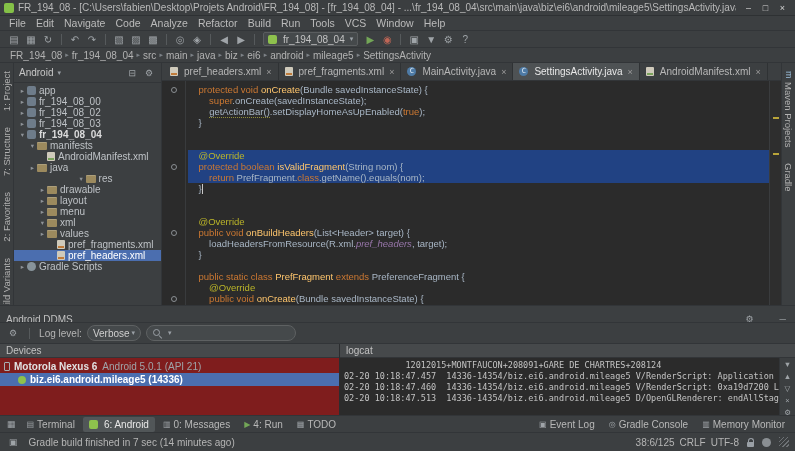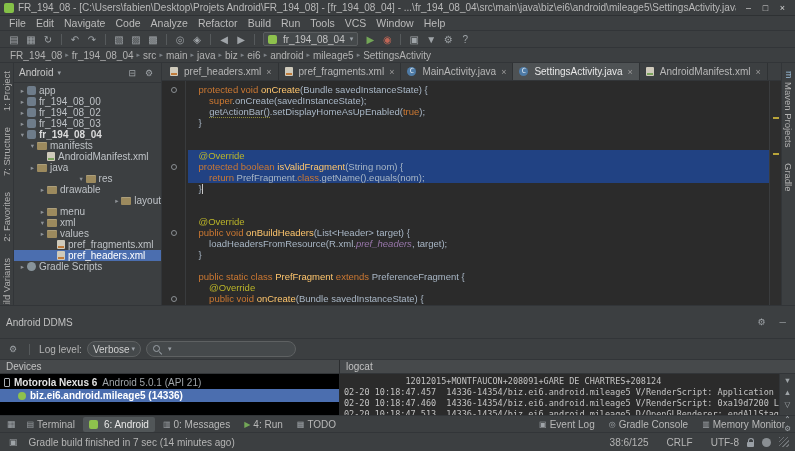--- a/index.html
+++ b/index.html
@@ -72,35 +72,35 @@
 .seg-kw{color:#cc7832}
 .seg-ann{color:#bbb529}
 .seg-decl{color:#ffc66d}
 .seg-field{color:#9876aa;font-style:italic}
 .seg-warn{border-bottom:1px dotted #8f8d3b}
 .caret{display:inline-block;width:1px;height:10px;background:#c8c8c8;vertical-align:middle}
 .scrollcol{width:12px;flex:none;background:#2e2e2e;border-left:1px solid #3a3c3e;position:relative}
 .stripe-mark{position:absolute;right:2px;width:6px;height:2px;background:#b9a439}
 
 .ddms{height:110px;flex:none;display:flex;flex-direction:column;border-top:1px solid #323538;background:#3c3f41}
-.ddms-title{height:14px;flex:none;display:flex;align-items:center;padding:16px 6px;font-size:10px;color:#c0c0c0;gap:8px}
+.ddms-title{height:14px;flex:none;display:flex;padding:8px 6px;font-size:10px;color:#c0c0c0;gap:20px}
 .ddms-toolbar{height:22px;flex:none;display:flex;align-items:center;gap:5px;padding:0 6px;border-top:1px solid #323538;border-bottom:1px solid #323538}
 .dtabs{display:flex;gap:2px}
 .dtab{height:16px;display:flex;align-items:center;padding:0 7px;font-size:10px;color:#bbb;cursor:pointer;border-radius:2px}
 .dtab.active{background:#515658;color:#e6e6e6}
 .lbl{font-size:10px;color:#b5b5b5}
 .select{display:flex;align-items:center;height:16px;padding:0 5px;background:#45494b;border:1px solid #5e6162;border-radius:8px;font-size:10px;color:#cfcfcf;cursor:pointer;white-space:nowrap}
 .searchbox{display:flex;align-items:center;gap:4px;height:16px;width:150px;background:#45494b;border:1px solid #5e6162;border-radius:8px;padding:0 6px;cursor:text}
 .mag{width:9px;height:9px;position:relative;flex:none}
 .mag::before{content:"";position:absolute;left:0;top:0;width:5px;height:5px;border:1px solid #9aa0a6;border-radius:50%}
 .mag::after{content:"";position:absolute;left:6px;top:6px;width:4px;height:1px;background:#9aa0a6;transform:rotate(45deg);transform-origin:left center}
 .ddms-content{flex:1;display:flex;min-height:0}
 .devices{width:340px;flex:none;display:flex;flex-direction:column;border-right:1px solid #2b2d2f}
 .caption{height:14px;flex:none;background:#46494b;display:flex;align-items:center;padding:0 6px;font-size:10px;color:#c2c2c2;border-bottom:1px solid #323538}
-.devlist{flex:1;background:#000000;padding-top:2px;overflow:hidden}
+.devlist{flex:1;background:#7f1d1d;padding-top:2px;overflow:hidden}
 .devrow{height:13px;display:flex;align-items:center;font-size:10px;cursor:pointer;white-space:nowrap;overflow:hidden}
 .devrow .ticon{margin:0 4px 0 0}
 .devrow.selected{background:#4b6eaf}
 .devname{font-weight:bold;color:#e2e2e2;margin-right:5px}
 .devdetail{color:#9fa4a8}
 .devrow.selected .devname,.devrow.selected .devdetail{color:#fff}
 .logcat{flex:1;display:flex;flex-direction:column;min-width:0}
 .logbody{flex:1;display:flex;min-height:0;background:#2b2b2b}
 .loglines{flex:1;padding:2px 0 0 4px;font-family:"DejaVu Sans Mono",monospace;font-size:8.5px;line-height:11px;color:#c3c3c3;white-space:pre;overflow:hidden}
 .logline{height:11px}
@@ -108,21 +108,21 @@
 .ltbtn{width:12px;height:11px;display:flex;align-items:center;justify-content:center;font-size:7.5px;color:#9fa4a8;cursor:pointer}
 
 .toolwin{height:17px;flex:none;display:flex;align-items:center;padding:0 4px;gap:2px;border-top:1px solid #323538}
 .twgroup{display:flex;gap:2px}
 .twtab{display:flex;align-items:center;gap:3px;height:15px;padding:0 6px;font-size:10px;color:#b8b8b8;cursor:pointer;border-radius:2px;white-space:nowrap}
 .twtab.active{background:#515658;color:#e8e8e8}
 .twicon{font-size:8px;color:#9fa4a8}
 
 .statusbar{height:19px;flex:none;display:flex;align-items:center;padding:0 6px;gap:8px;border-top:1px solid #323538;font-size:10px;color:#b5b5b5}
 .sb-msg{flex:1;overflow:hidden;white-space:nowrap;cursor:pointer}
-#sb-items{display:flex;gap:18px}
+#sb-items{display:flex;gap:5px}
 .sb-item{cursor:pointer}
 .lock{width:7px;height:9px;position:relative;cursor:pointer}
 .lock::before{content:"";position:absolute;left:1px;top:0;width:4px;height:4px;border:1px solid #9aa0a6;border-bottom:none;border-radius:3px 3px 0 0}
 .lock::after{content:"";position:absolute;left:0;top:4px;width:7px;height:5px;background:#9aa0a6;border-radius:1px}
 .hector{width:9px;height:9px;border-radius:50%;background:#8a8f93;cursor:pointer}
 .grip{width:10px;height:10px;background:repeating-linear-gradient(135deg,#6d7175 0 1px,transparent 1px 3px)}
 </style>
 </head>
 <body>
 
@@ -278,21 +278,21 @@
           <div class="trow" style="padding-left: 14px; justify-content: center;">
             <span class="arrow">▾</span>
             <span class="ticon ic-folder"></span>
             <span class="tlabel">res</span>
           </div>
           <div class="trow" style="padding-left: 24px;">
             <span class="arrow">▸</span>
             <span class="ticon ic-folder"></span>
             <span class="tlabel">drawable</span>
           </div>
-          <div class="trow" style="padding-left: 24px; justify-content: flex-end;">
+          <div class="trow" style="padding-left: 24px;">
             <span class="arrow">▸</span>
             <span class="ticon ic-folder"></span>
             <span class="tlabel">layout</span>
           </div>
           <div class="trow" style="padding-left: 24px;">
             <span class="arrow">▸</span>
             <span class="ticon ic-folder"></span>
             <span class="tlabel">menu</span>
           </div>
           <div class="trow" style="padding-left: 24px;">

